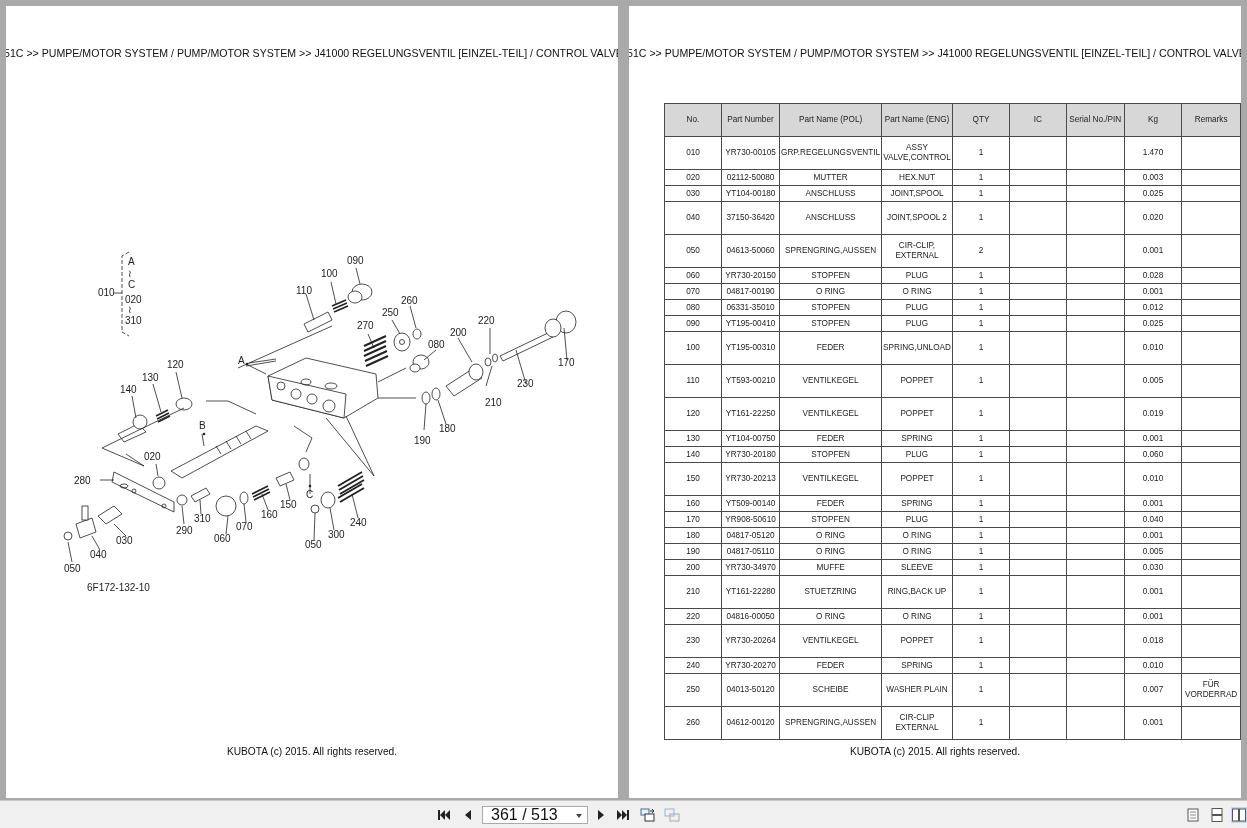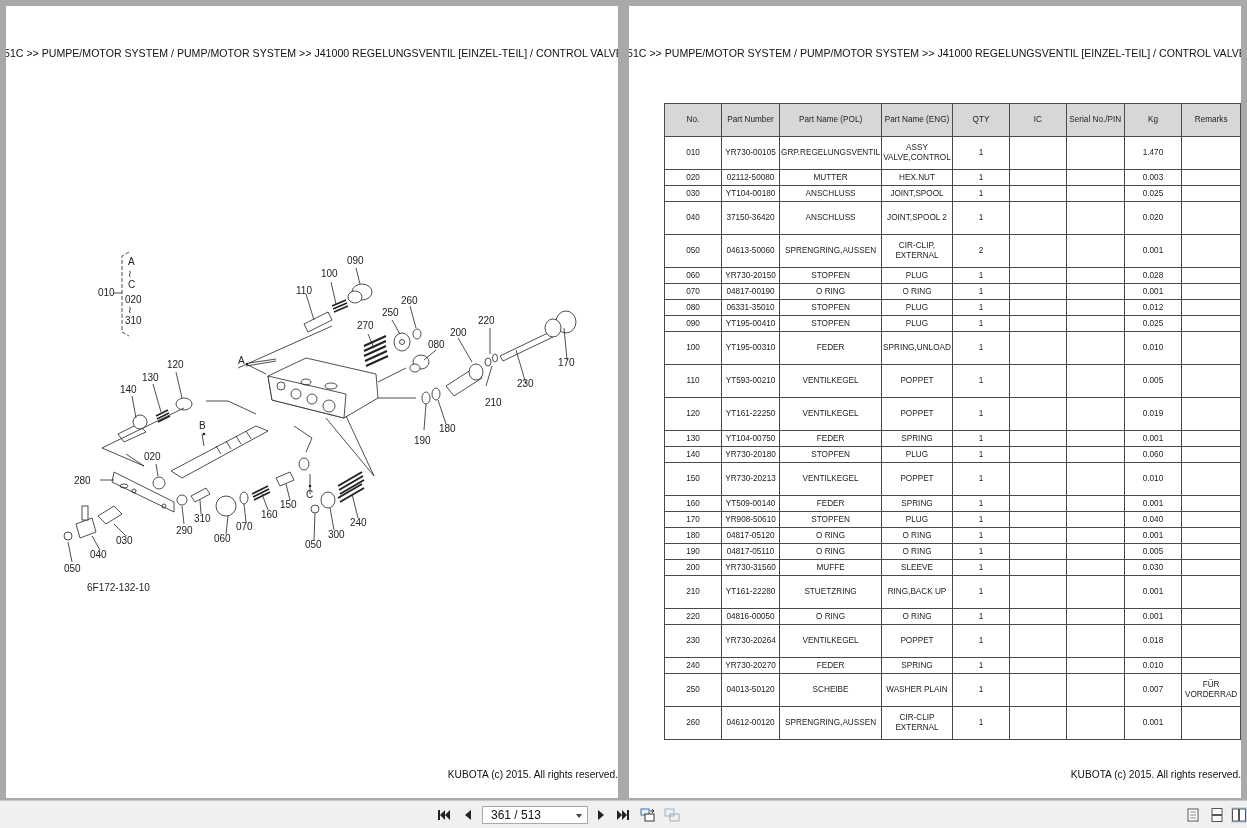--- a/index.html
+++ b/index.html
@@ -4,32 +4,32 @@
 <style>
   * { box-sizing: border-box; margin: 0; padding: 0; }
   html, body { width: 1247px; height: 828px; overflow: hidden; background: #a9a9a9; font-family: "Liberation Sans", sans-serif; }
   .viewer { position: absolute; left: 0; top: 0; width: 1247px; height: 800px; background: #a9a9a9; }
   .page { position: absolute; top: 6px; height: 792px; background: #ffffff; overflow: hidden; }
   .page-left { left: 6px; width: 612px; }
   .page-right { left: 629px; width: 612px; }
   .breadcrumb { position: absolute; top: 41px; white-space: nowrap; font-size: 10.6px; color: #111; letter-spacing: 0; }
   .page-left .breadcrumb { left: -2px; }
   .page-right .breadcrumb { left: -2px; }
-  .footer { position: absolute; top: 763px; left: 0; width: 100%; text-align: right; font-size: 10.2px; color: #111; }
+  .footer { position: absolute; top: 740px; left: 0; width: 100%; text-align: center; font-size: 10.2px; color: #111; }
   .diagram { position: absolute; left: 0; top: 230px; width: 612px; height: 380px; }
   .diagram svg { width: 100%; height: 100%; }
   .diagram text { font-family: "Liberation Sans", sans-serif; font-size: 10px; fill: #222; }
   table.parts { position: absolute; left: 35px; top: 72px; border-collapse: collapse; font-size: 8.2px; color: #222; table-layout: fixed; margin-top: 25px; }
   table.parts th, table.parts td { border: 1px solid #4a4a4a; text-align: center; vertical-align: middle; padding: 0 1px; line-height: 9.6px; }
   table.parts th { background: #d7d7d7; height: 33px; font-weight: normal; }
   table.parts td { height: 16px; }
   table.parts tr.tall td { height: 33px; }
   .toolbar { position: absolute; left: 0; top: 800px; width: 1247px; height: 28px; background: #f0f0f0; border-top: 1px solid #c8c8c8; }
   .tb-btn { position: absolute; top: 7px; width: 14px; height: 14px; display: flex; align-items: center; justify-content: center; cursor: pointer; }
-  .page-select { position: absolute; left: 482px; top: 5px; width: 106px; height: 18px; background: #fff; border: 1px solid #aaa; font-size: 12px; padding-left: 8px; line-height: 16px; color: #111; }
+  .page-select { position: absolute; left: 482px; top: 5px; width: 106px; height: 18px; background: #fff; border: 1px solid #aaa; font-size: 16px; padding-left: 8px; line-height: 16px; color: #111; }
   .page-select .arrow { position: absolute; right: 5px; top: 7px; width: 0; height: 0; border-left: 3px solid transparent; border-right: 3px solid transparent; border-top: 4px solid #444; }
 </style>
 </head>
 <body>
 
 <div class="viewer">
 
   <div class="page page-left">
     <div class="breadcrumb">51C &gt;&gt; PUMPE/MOTOR SYSTEM / PUMP/MOTOR SYSTEM &gt;&gt; J41000   REGELUNGSVENTIL [EINZEL-TEIL] / CONTROL VALVE [C</div>
 
@@ -421,21 +421,21 @@
             <td>O RING</td>
             <td>O RING</td>
             <td>1</td>
             <td></td>
             <td></td>
             <td>0.005</td>
             <td></td>
           </tr>
           <tr>
             <td>200</td>
-            <td>YR730-31560</td>
+            <td>YR730-34970</td>
             <td>MUFFE</td>
             <td>SLEEVE</td>
             <td>1</td>
             <td></td>
             <td></td>
             <td>0.030</td>
             <td></td>
           </tr>
           <tr class="tall">
             <td>210</td>

